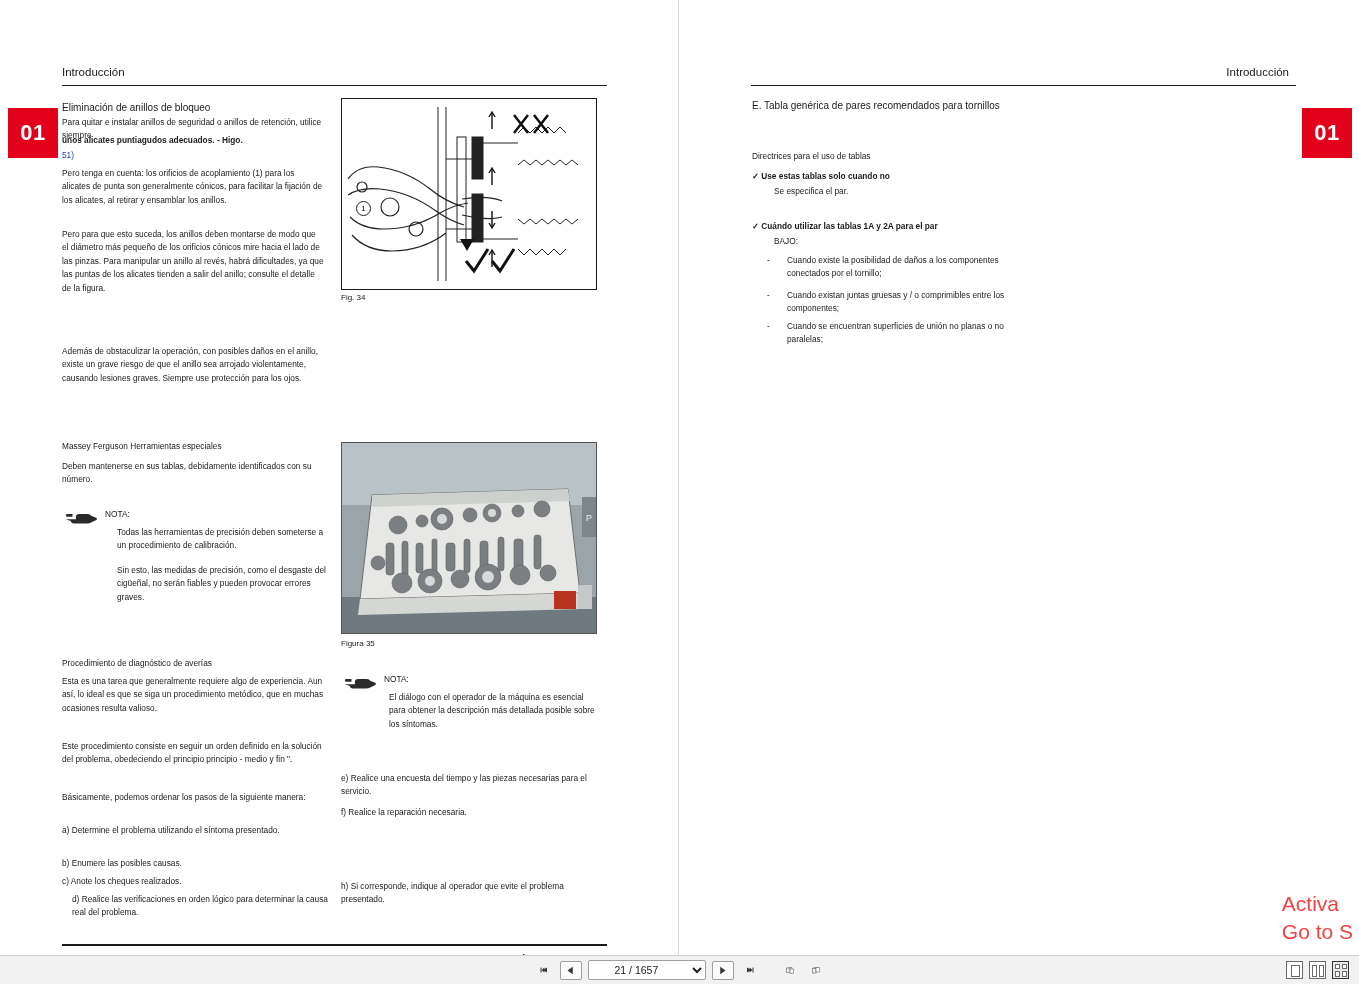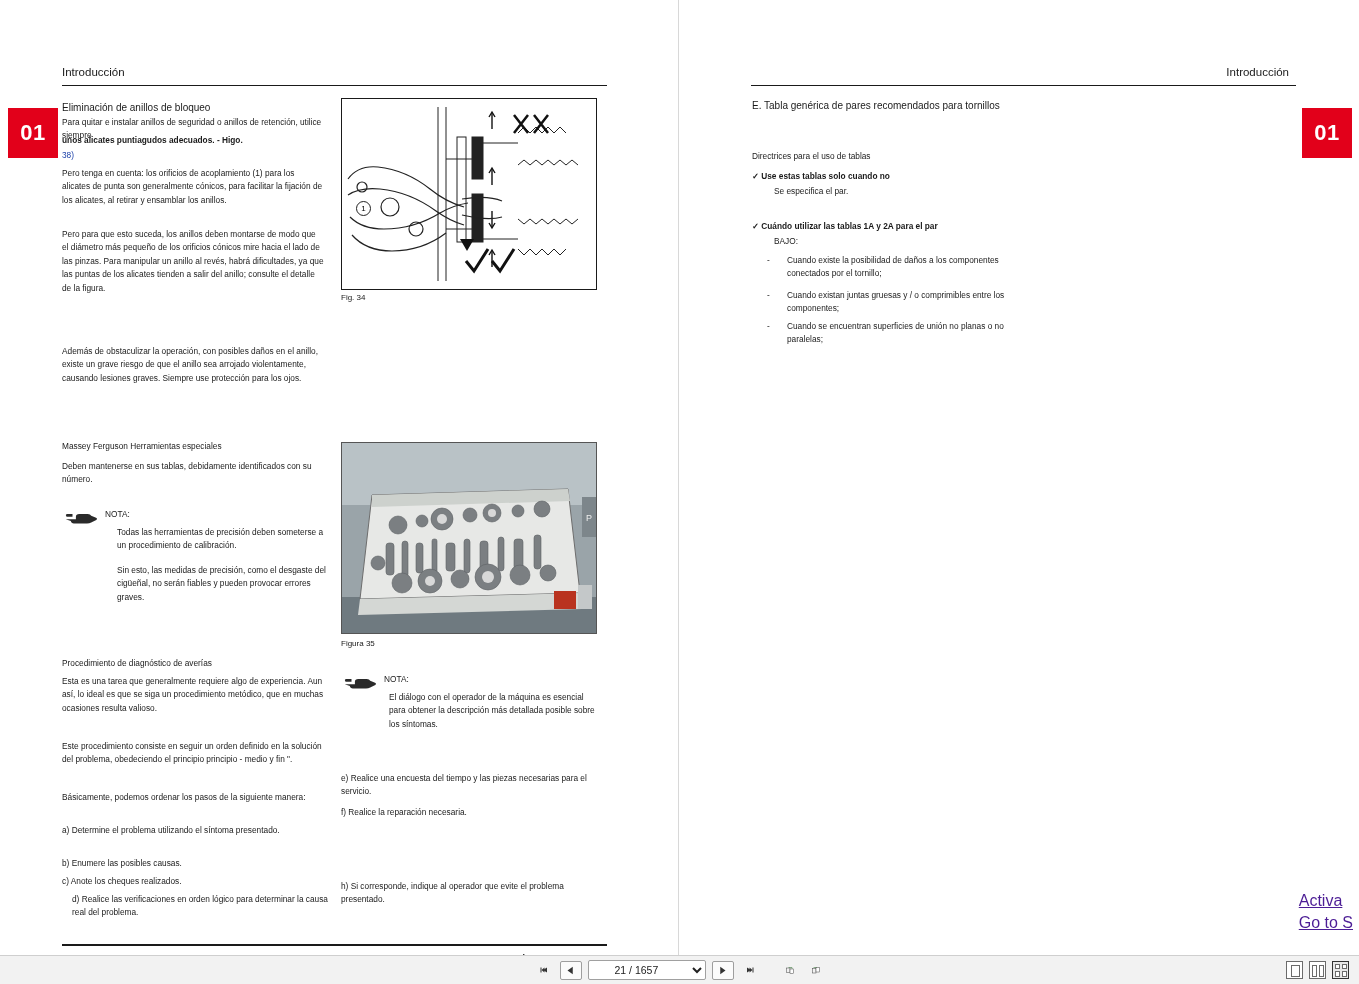--- a/index.html
+++ b/index.html
@@ -167,26 +167,25 @@
   .layout-ico.sel { border-color: #333; background: #e8e8e8; }
   .layout-ico i {
     position: absolute;
     background: #6b6b6b;
   }
 
   
   .watermark {
     position: absolute;
     right: 6px;
-    color: #4c1d95;
-    font-size: 16px;
+    color: #ef4444;
+    font-size: 21px;
     line-height: 1.35;
     white-space: nowrap;
     pointer-events: none;
-    text-decoration: underline;
   }
 
   svg { display: block; }
 </style>
 </head>
 <body>
 
 <div class="viewer">
 
   <div class="pages">
@@ -195,21 +194,21 @@
       <div class="page-inner">
 
         <div class="hdr" style="left:62px; top:36px;">Introducción</div>
         <div class="hdr-rule" style="left:62px; top:55px; width:545px;"></div>
 
         <div class="redtab" style="left:8px; top:78px; width:50px; height:50px;">01</div>
 
         <div class="txt small" style="left:62px; top:70px; width:258px;">Eliminación de anillos de bloqueo</div>
         <div class="txt" style="left:62px; top:86px; width:262px;">Para quitar e instalar anillos de seguridad o anillos de retención, utilice siempre</div>
         <div class="txt b" style="left:62px; top:104px; width:262px;"><span>unos alicates puntiagudos adecuados. - Higo.</span></div>
-        <div class="txt lnk" style="left:62px; top:119px; width:262px;">38)</div>
+        <div class="txt lnk" style="left:62px; top:119px; width:262px;">51)</div>
 
         <div class="txt" style="left:62px; top:137px; width:262px;">Pero tenga en cuenta: los orificios de acoplamiento (1) para los alicates de punta son generalmente cónicos, para facilitar la fijación de los alicates, al retirar y ensamblar los anillos.</div>
         <div class="txt" style="left:62px; top:198px; width:262px;">Pero para que esto suceda, los anillos deben montarse de modo que el diámetro más pequeño de los orificios cónicos mire hacia el lado de las pinzas. Para manipular un anillo al revés, habrá dificultades, ya que las puntas de los alicates tienden a salir del anillo; consulte el detalle de la figura.</div>
         <div class="txt" style="left:62px; top:315px; width:262px;">Además de obstaculizar la operación, con posibles daños en el anillo, existe un grave riesgo de que el anillo sea arrojado violentamente, causando lesiones graves. Siempre use protección para los ojos.</div>
 
         <div class="txt" style="left:62px; top:410px; width:262px;">Massey Ferguson Herramientas especiales</div>
         <div class="txt" style="left:62px; top:430px; width:262px;">Deben mantenerse en sus tablas, debidamente identificados con su número.</div>
 
         <div class="hand" style="left:64px; top:479px;">
           <svg viewBox="0 0 40 20" width="34" height="17">

